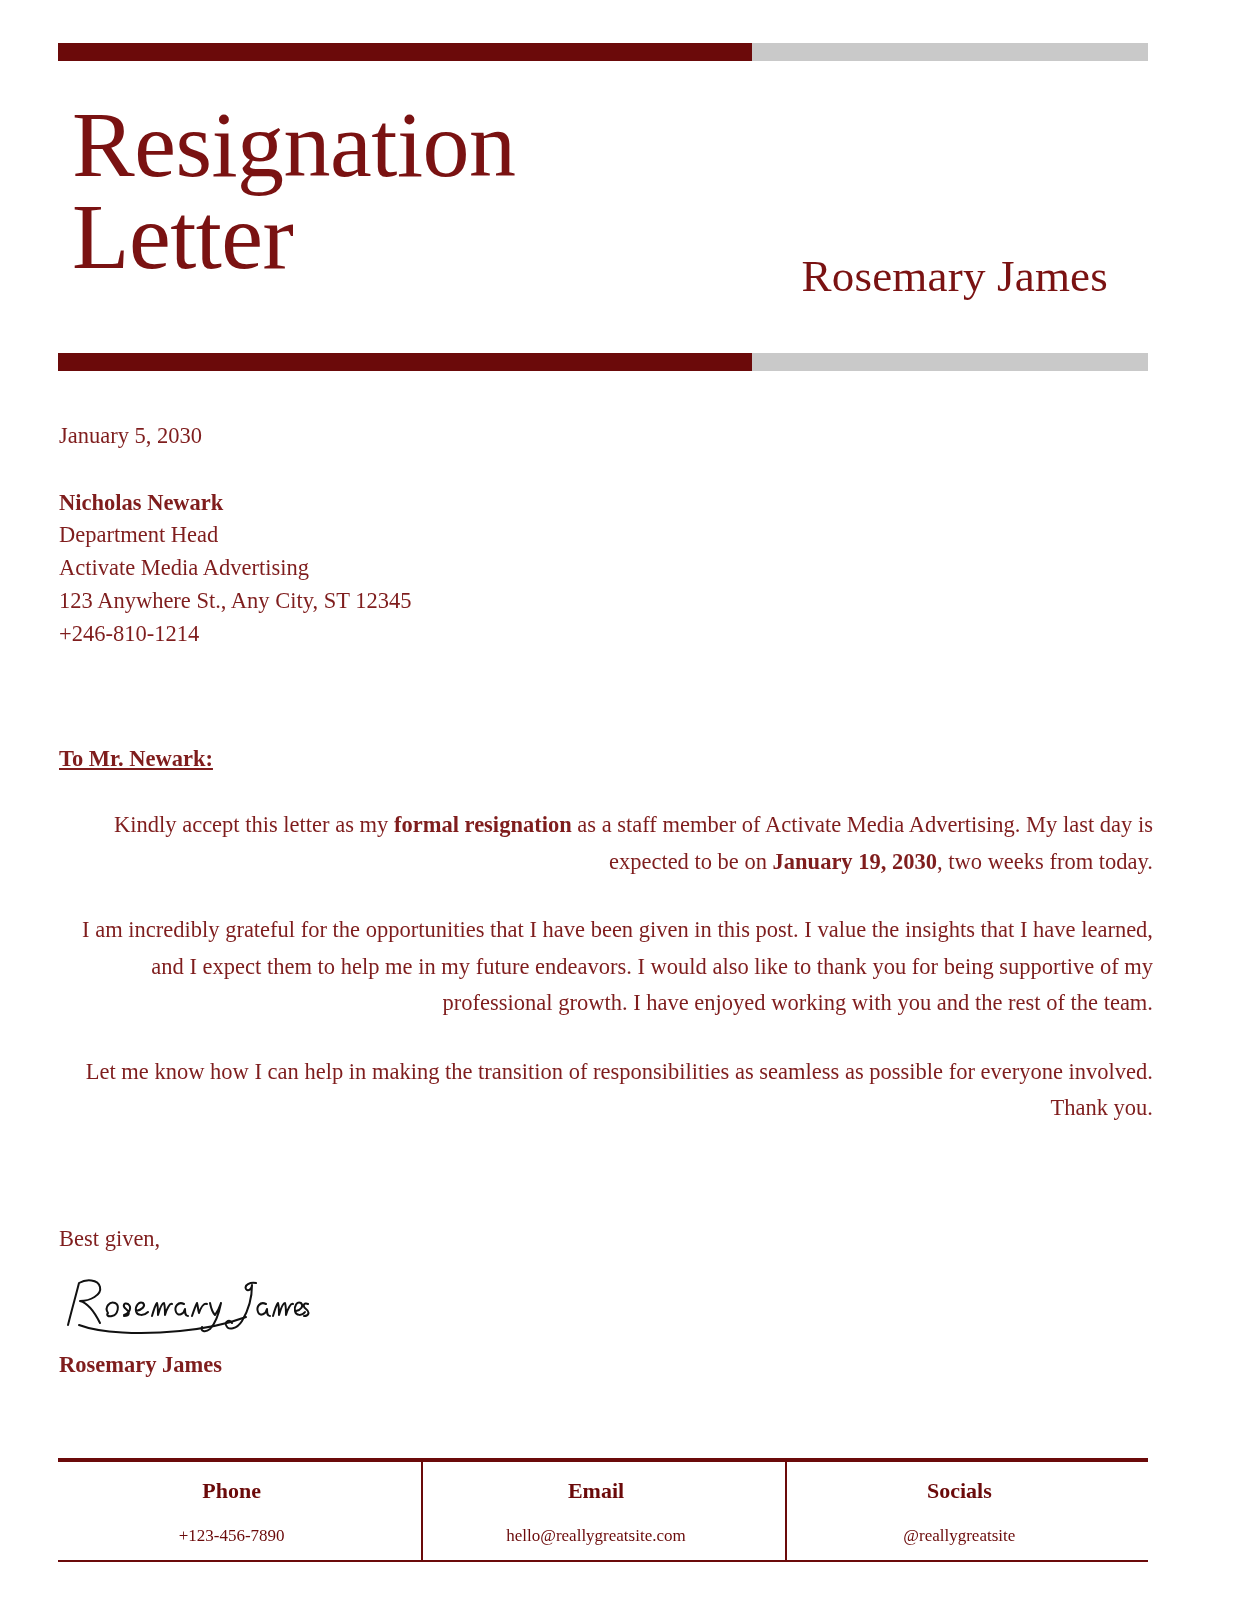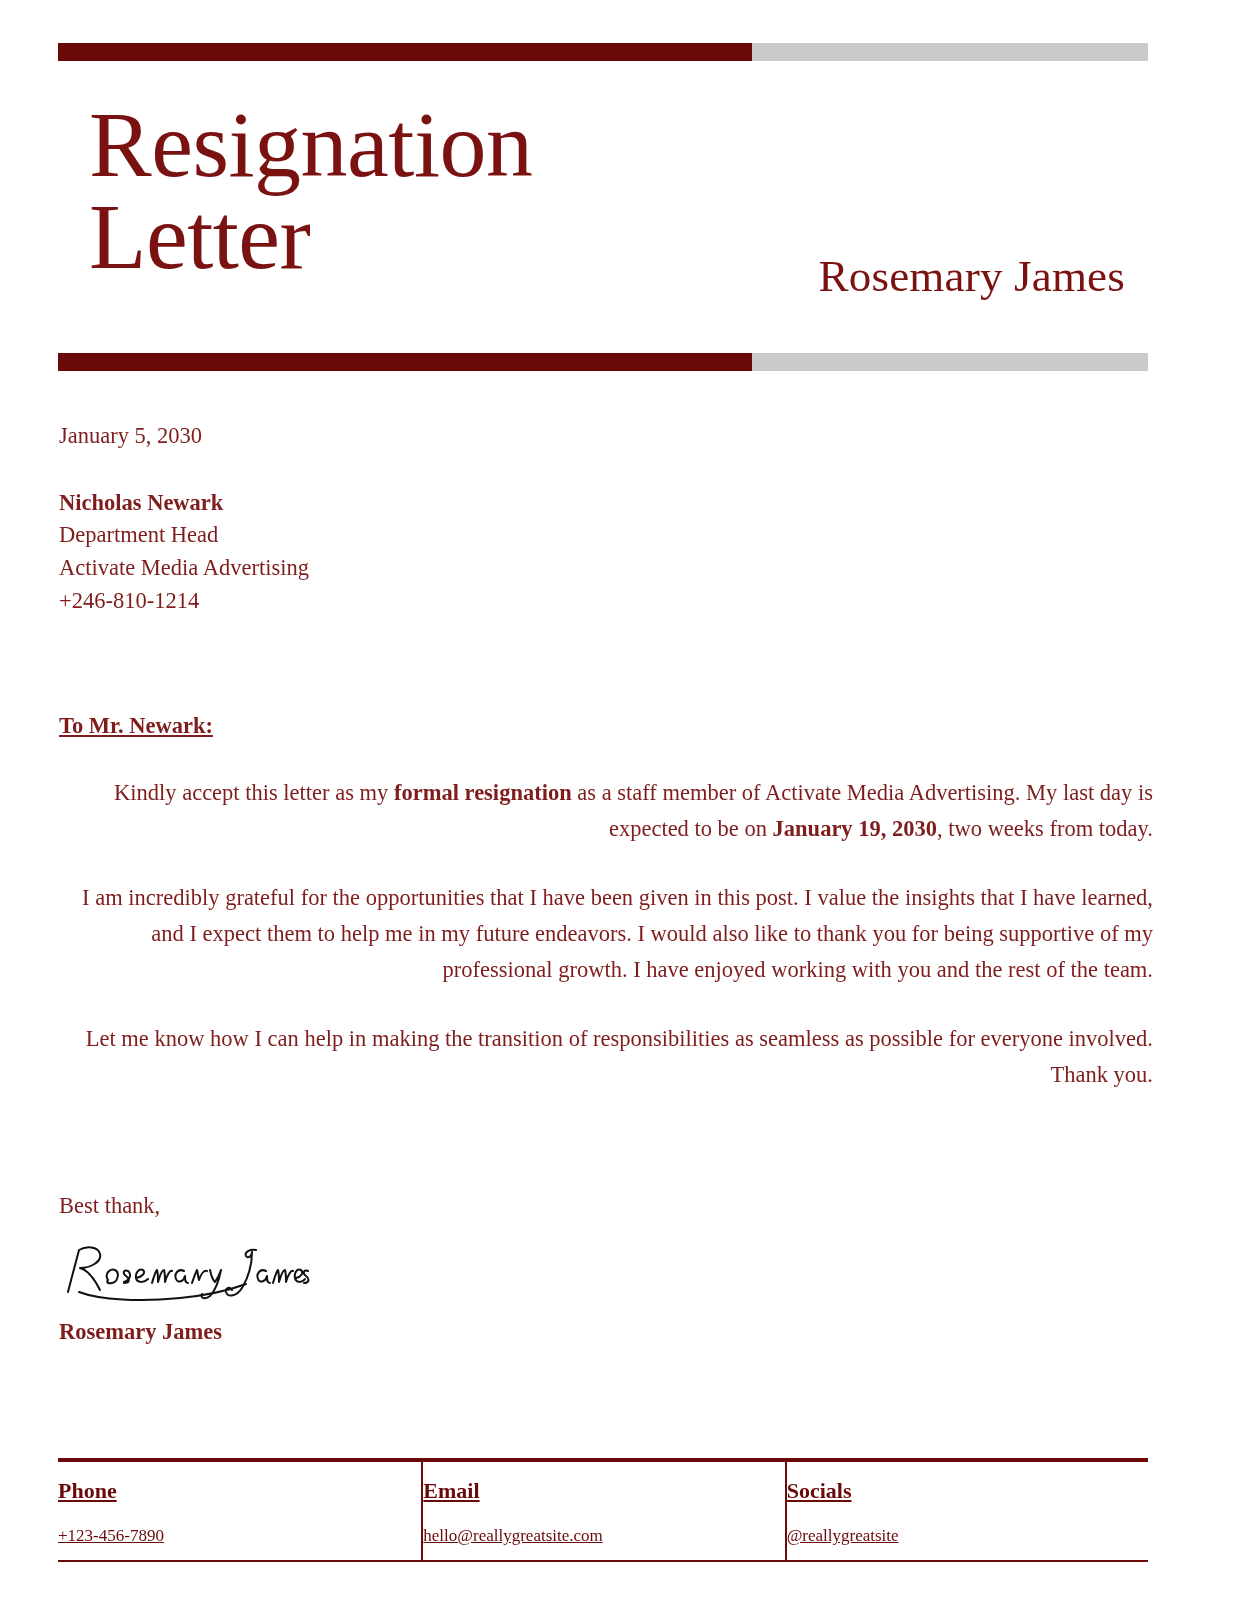--- a/index.html
+++ b/index.html
@@ -36,21 +36,21 @@
     background: #6b0a0a;
   }
   .rule .seg-gray {
     flex: 1 1 auto;
     background: #c9c9c9;
   }
 
   
   .header-block {
     position: absolute;
-    left: 57px;
+    left: 40px;
     top: 82px;
     width: 1090px;
     height: 260px;
   }
   .doc-title {
     position: absolute;
     left: 32px;
     top: 16px;
     margin: 0;
     font-size: 94px;
@@ -141,24 +141,24 @@
     height: 2px;
     background: #6b0a0a;
     width: 100%;
   }
   .footer-cols {
     display: flex;
     width: 100%;
   }
   .footer-col {
     flex: 1 1 33.3333%;
+    text-align: center;
     padding: 16px 16px 14px 0;
     box-sizing: border-box;
     color: #6b0a0a;
-    text-decoration: underline;
   }
   .footer-col + .footer-col {
     border-left: 2px solid #6b0a0a;
   }
   .footer-label {
     font-size: 22px;
     font-weight: 700;
     color: #6b0a0a;
     margin: 0 0 22px 0;
   }
@@ -191,32 +191,33 @@
   </div>
 
   <div class="letter">
 
     <p class="date-line">January 5, 2030</p>
 
     <div class="recipient">
       <div class="recipient-name">Nicholas Newark</div>
       <div>Department Head</div>
       <div>Activate Media Advertising</div>
+      <div>123 Anywhere St., Any City, ST 12345</div>
       <div>+246-810-1214</div>
     </div>
 
     <p class="salutation">To Mr. Newark:</p>
 
     <p class="body-para"><span>Kindly accept this letter as my </span><b>formal resignation</b><span> as a staff member of Activate Media Advertising. My last day is expected to be on </span><b>January 19, 2030</b><span>, two weeks from today.</span></p>
 
     <p class="body-para">I am incredibly grateful for the opportunities that I have been given in this post. I value the insights that I have learned, and I expect them to help me in my future endeavors. I would also like to thank you for being supportive of my professional growth. I have enjoyed working with you and the rest of the team.</p>
 
     <p class="body-para">Let me know how I can help in making the transition of responsibilities as seamless as possible for everyone involved.  Thank you.</p>
 
-    <p class="closing">Best thank,</p>
+    <p class="closing">Best given,</p>
 
     <div class="signature" role="img">
       <svg width="250" height="68" viewBox="0 0 250 68" fill="none" xmlns="http://www.w3.org/2000/svg" aria-hidden="true">
         <g stroke="#111111" stroke-width="2" fill="none" stroke-linecap="round" stroke-linejoin="round">
 
           <path d="M8 52 C 12 36, 16 22, 19 10 C 26 6, 38 6, 40 14 C 42 22, 30 28, 20 28 C 28 30, 34 38, 40 50"></path>
 
           <path d="M48 40 C 44 34, 50 28, 55 30 C 60 32, 58 42, 52 43 C 48 44, 46 42, 48 40 Z"></path>
 
           <path d="M64 42 C 70 40, 72 34, 68 31 C 64 29, 62 33, 66 36 C 70 39, 70 43, 64 43"></path>

